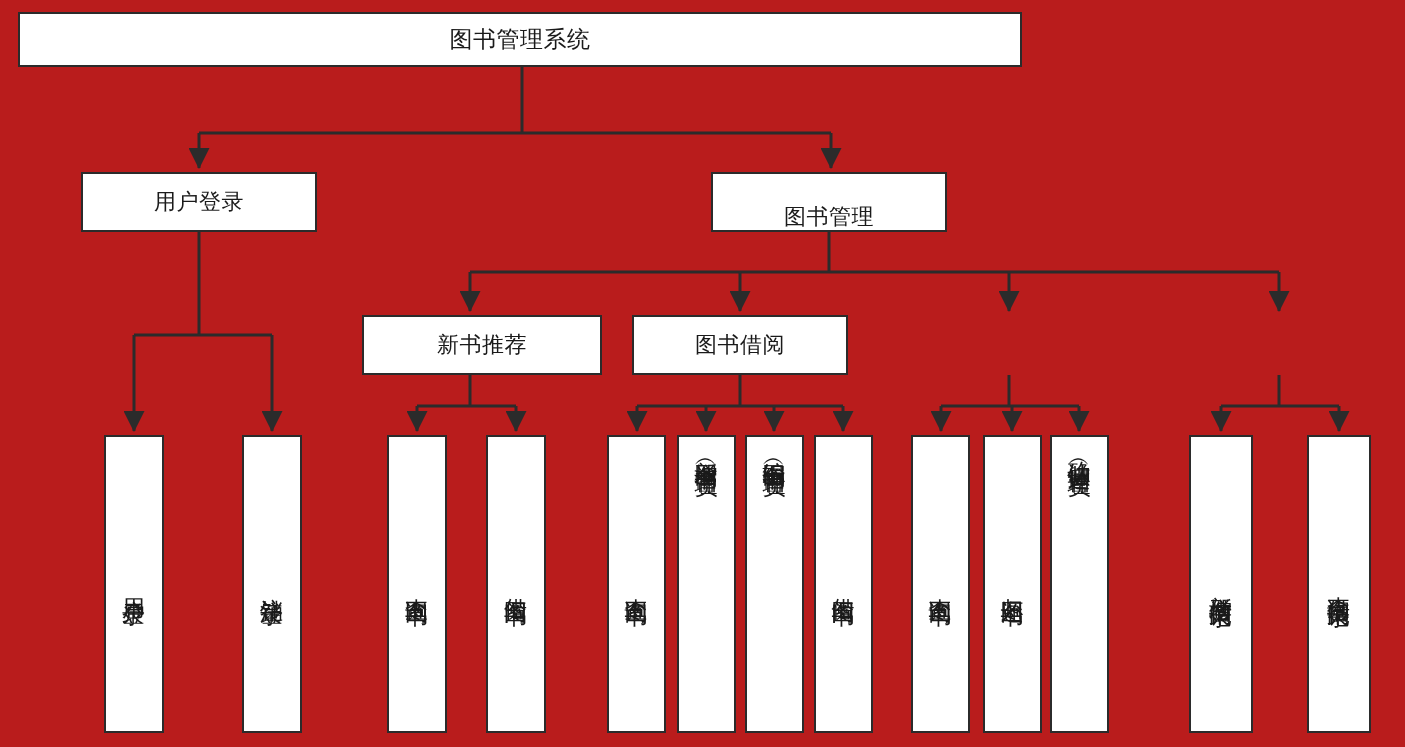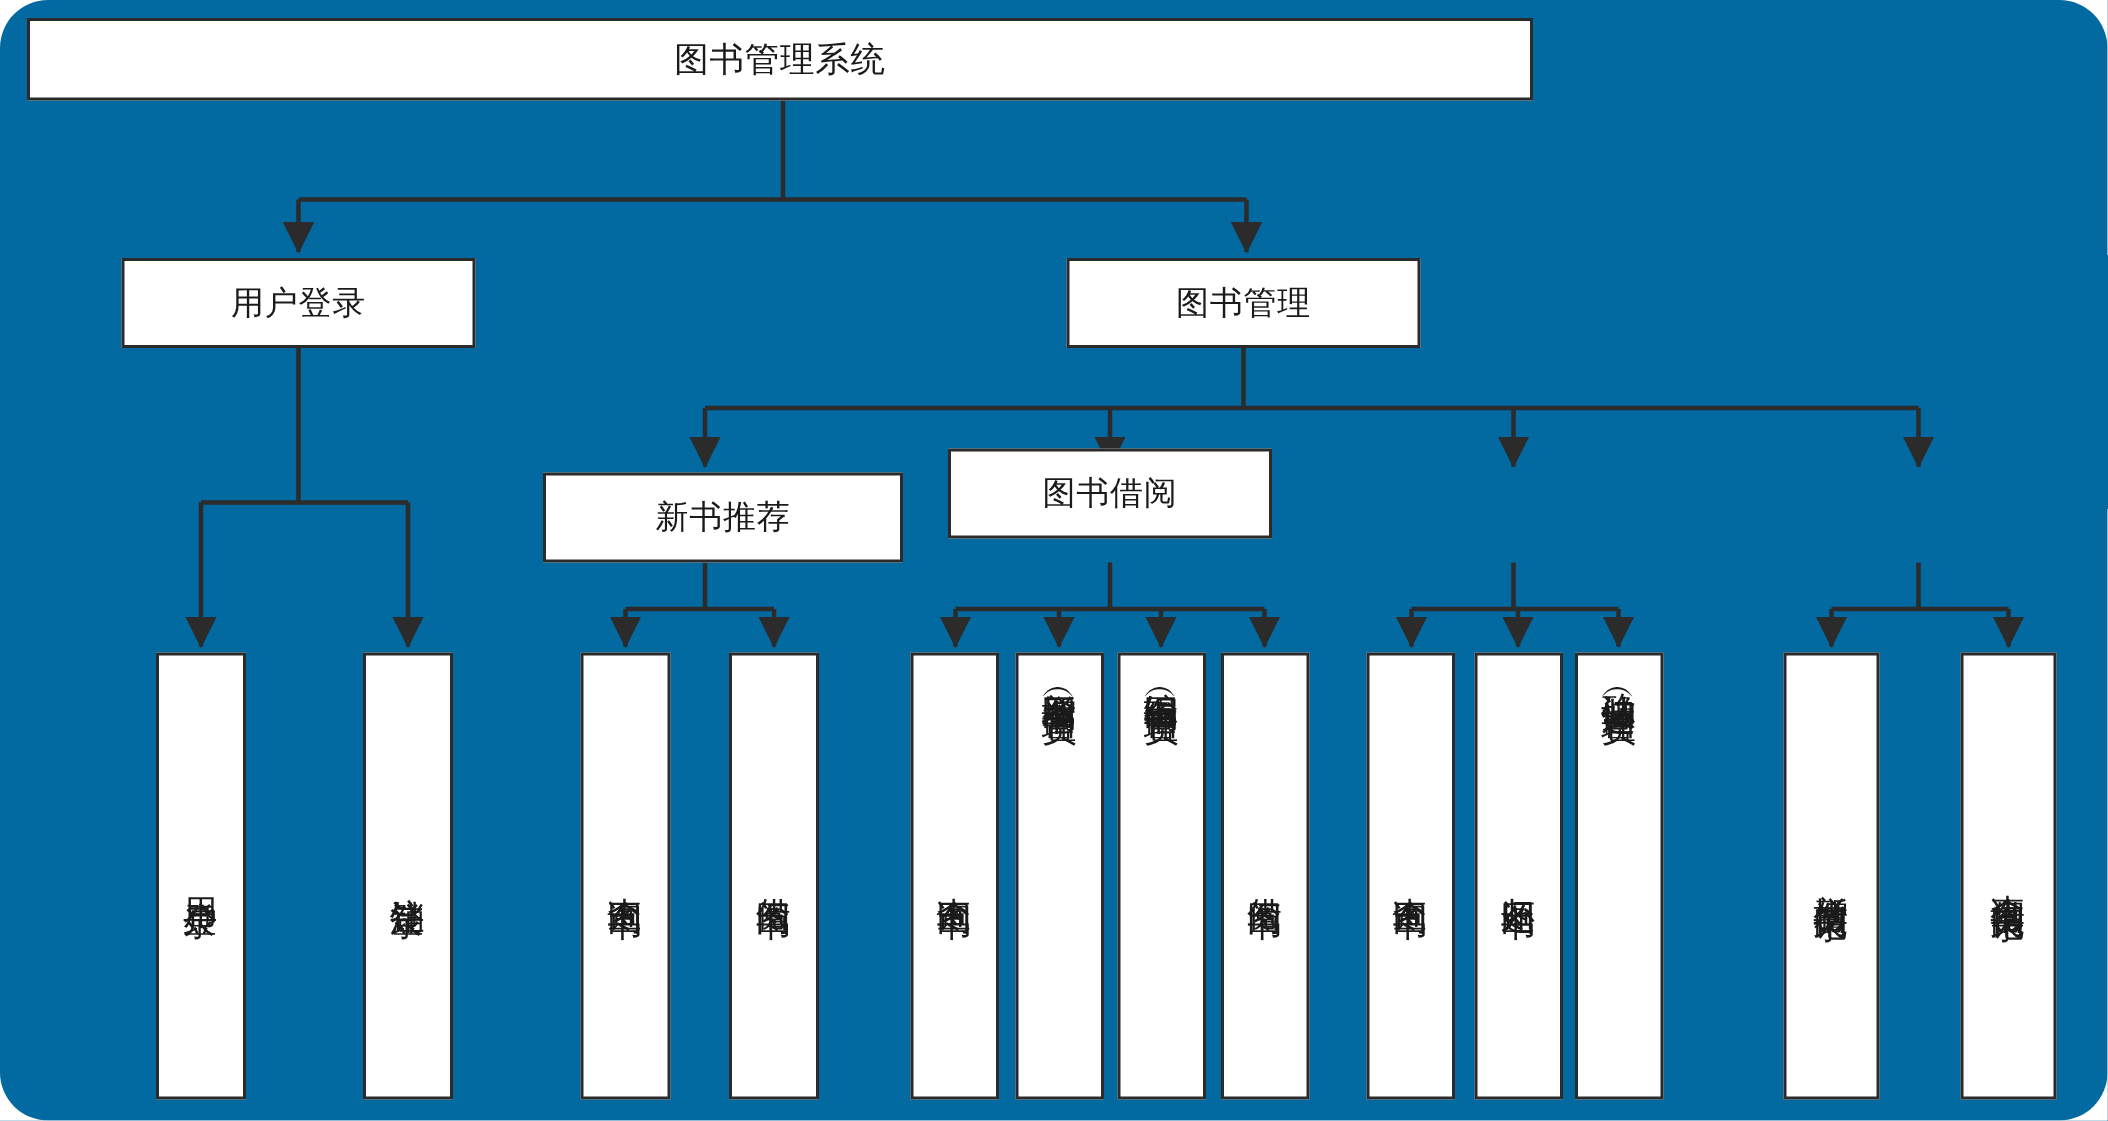--- a/index.html
+++ b/index.html
@@ -8,23 +8,22 @@
     padding: 0;
     background: #ffffff;
   }
   body {
     font-family: "Liberation Sans", "DejaVu Sans", sans-serif;
   }
   #diagram-root {
     position: relative;
     width: 1405px;
     height: 747px;
-    background: #0369a1;
+    background: #b91c1c;
     overflow: hidden;
-    border-radius: 32px;
   }
   #edges-layer {
     position: absolute;
     left: 0;
     top: 0;
     width: 1405px;
     height: 747px;
     pointer-events: none;
   }
   .node {
@@ -149,28 +148,28 @@
     </g>
   </svg>
 
   <div class="node horiz root" style="left:18px; top:12px; width:1004px; height:55px;">
     <span class="label">图书管理系统</span>
   </div>
 
   <div class="node horiz" style="left:81px; top:172px; width:236px; height:60px;">
     <span class="label">用户登录</span>
   </div>
-  <div class="node horiz" style="left:711px; top:172px; width:236px; height:60px;">
+  <div class="node horiz" style="left:711px; top:172px; width:236px; height:60px;align-items:flex-end;">
     <span class="label">图书管理</span>
   </div>
 
   <div class="node horiz" style="left:362px; top:315px; width:240px; height:60px;">
     <span class="label">新书推荐</span>
   </div>
-  <div class="node horiz" style="left:632px; top:299px; width:216px; height:60px;">
+  <div class="node horiz" style="left:632px; top:315px; width:216px; height:60px;">
     <span class="label">图书借阅</span>
   </div>
 
   <div class="node vert centered" style="left:104px; top:435px; width:60px; height:298px;">
     <span class="label">用户登录</span>
   </div>
   <div class="node vert centered" style="left:242px; top:435px; width:60px; height:298px;">
     <span class="label">注销登录</span>
   </div>
 

